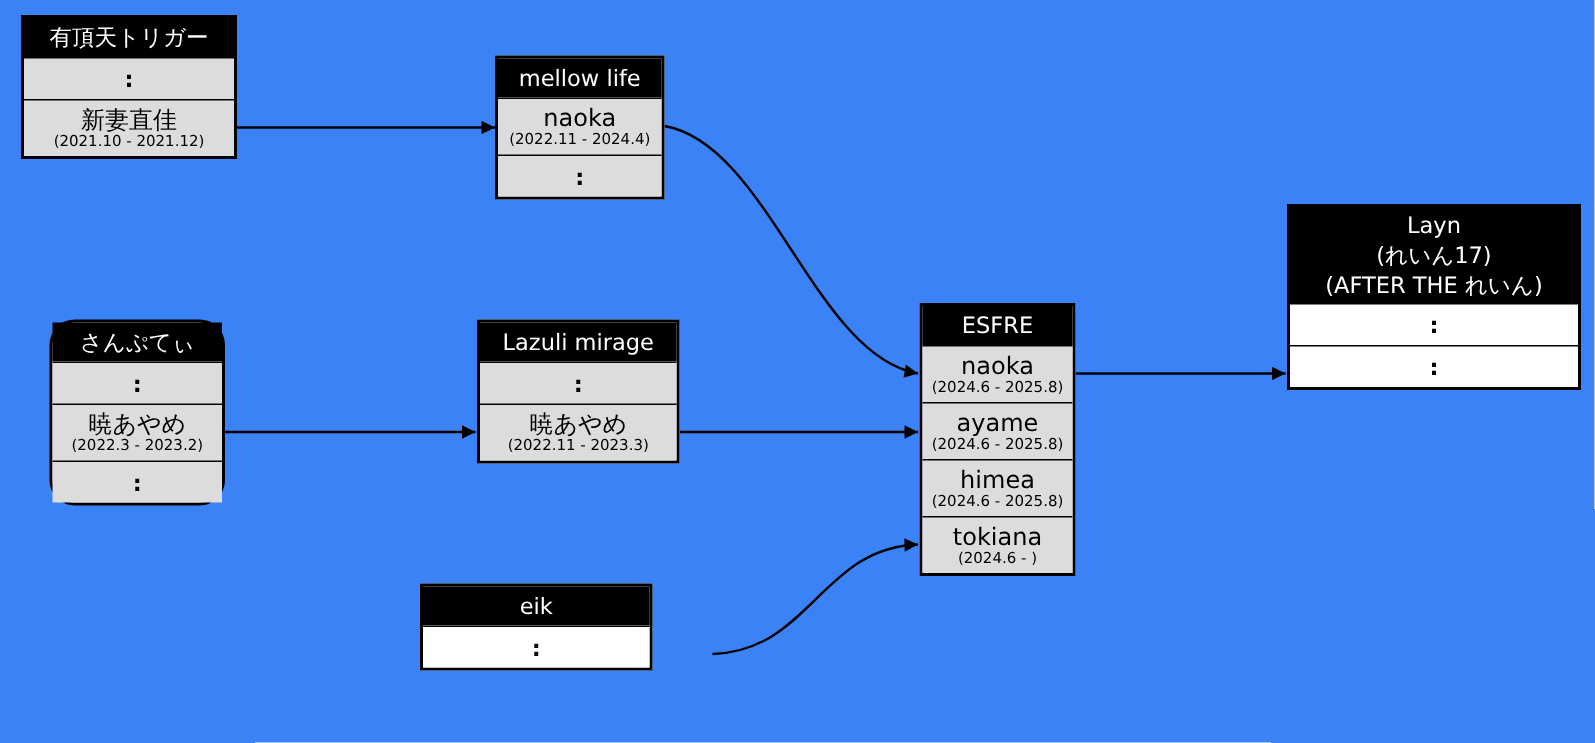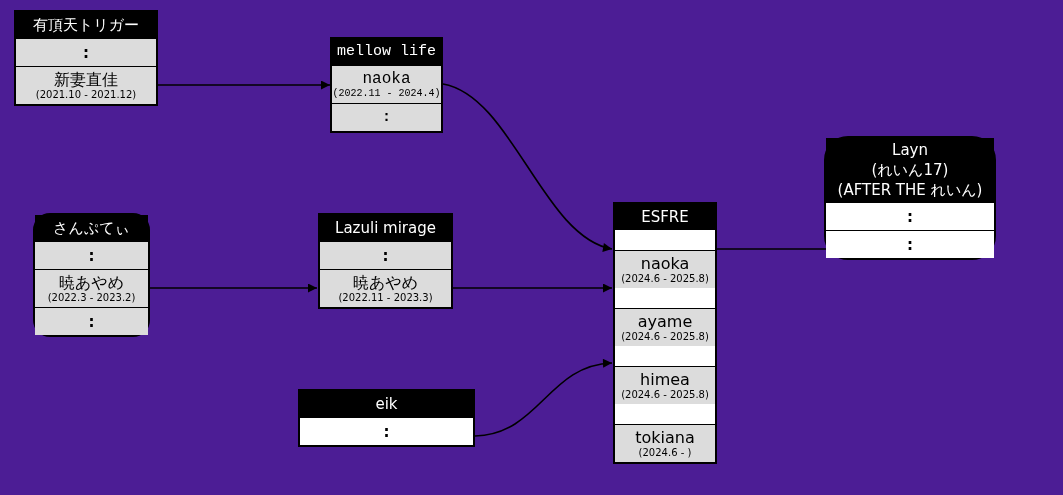--- a/index.html
+++ b/index.html
@@ -5,21 +5,21 @@
   * { margin: 0; padding: 0; box-sizing: border-box; }
   html, body { background: #ffffff; }
   body {
     font-family: "DejaVu Sans", "Liberation Sans", sans-serif;
     color: #000000;
   }
   .canvas {
     position: relative;
     width: 1063px;
     height: 495px;
-    background: #4c1d95;
+    background: #3b82f6;
     overflow: hidden;
     text-align: right;
   }
   .edges-layer {
     position: absolute;
     left: 0; top: 0;
     width: 1063px; height: 495px;
     pointer-events: none;
   }
   .node {
@@ -55,26 +55,26 @@
   }
   .fill-gray .row { background: #dcdcdc; }
   .fill-white .row { background: #ffffff; }
   .row-dots { height: 28px; font-size: 15px; font-weight: bold; }
   .row-member { height: 38px; }
   .member-name { font-size: 16px; line-height: 18px; white-space: nowrap; }
   .member-dates { font-size: 10px; line-height: 11px; white-space: nowrap; }
 
   
   #node-uchoten-trigger { left: 14px;  top: 10px;  width: 144px; }
-  #node-mellow-life     { left: 330px; top: 37px;  width: 113px; font-family: Liberation Mono, monospace; }
+  #node-mellow-life     { left: 330px; top: 37px;  width: 113px; }
   #node-sanputei        { left: 33px;  top: 213px; width: 117px; border-radius: 17px; }
   #node-lazuli-mirage   { left: 318px; top: 213px; width: 135px; }
-  #node-esfre           { left: 613px; top: 202px; width: 104px; gap: 20px; }
-  #node-layn            { left: 824px; top: 136px; width: 172px; border-radius: 24px; }
-  #node-eik             { left: 298px; top: 389px; width: 177px; }
+  #node-esfre           { left: 613px; top: 202px; width: 104px; }
+  #node-layn            { left: 858px; top: 136px; width: 196px; }
+  #node-eik             { left: 280px; top: 389px; width: 155px; }
 </style>
 </head>
 <body>
 
 <div class="canvas">
 
   <svg class="edges-layer" width="1063" height="495" viewBox="0 0 1063 495" xmlns="http://www.w3.org/2000/svg">
     <defs>
       <marker id="arrow" viewBox="0 0 10 10" refX="10" refY="5" markerWidth="11" markerHeight="9" orient="auto" markerUnits="userSpaceOnUse">
         <path d="M0,0 L10,5 L0,10 Z" fill="#000000"></path>

